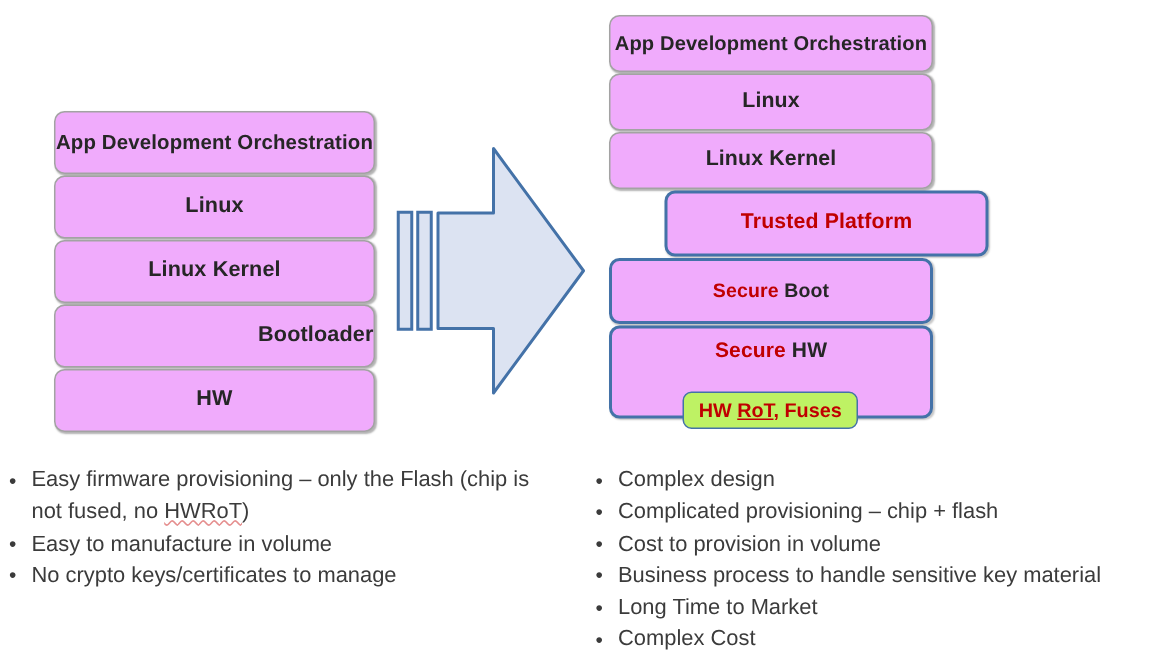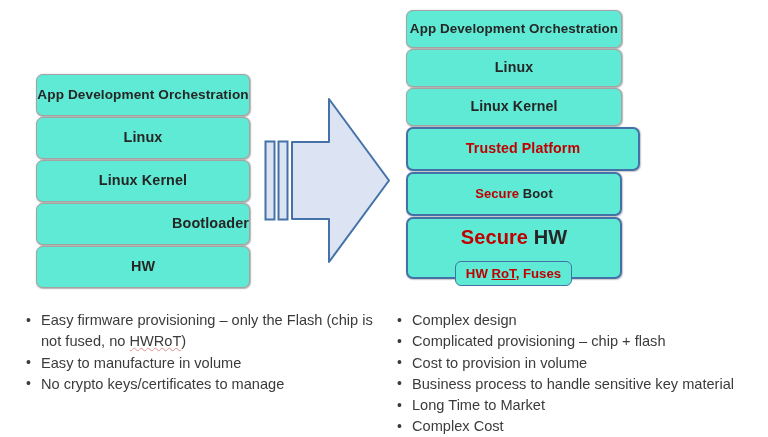--- a/index.html
+++ b/index.html
@@ -25,21 +25,21 @@
   }
 
   
   .stack {
     position: absolute;
   }
   .stack-box {
     position: absolute;
     left: 0;
     box-sizing: border-box;
-    background: #5eead4;
+    background: #f0abfc;
     border: 1px solid #a3a3a3;
     border-radius: 7px;
     display: flex;
     align-items: center;
     justify-content: center;
     text-align: center;
     font-weight: bold;
     color: #262626;
     letter-spacing: 0.1px;
     box-shadow: 0.8px 0.8px 1.2px rgba(0,0,0,0.30);
@@ -57,21 +57,21 @@
   .blk { color: #262626; }
   .u-red {
     text-decoration: underline;
     text-decoration-color: #c00000;
   }
 
   
   .inner-box {
     position: absolute;
     box-sizing: border-box;
-    background: #5eead4;
+    background: #bef264;
     border: 1.6px solid #4472a8;
     border-radius: 6px;
     display: flex;
     align-items: center;
     justify-content: center;
     font-weight: bold;
     color: #c00000;
     white-space: nowrap;
   }
 
@@ -108,21 +108,21 @@
   }
   .sq-underline {
     position: relative;
     text-decoration: underline;
     text-decoration-color: #e58f8f;
     text-decoration-style: wavy;
     text-decoration-thickness: 1px;
   }
 
   #left-bullets {
-    left: 24px;
+    left: 4px;
     top: 310px;
     width: 350px;
     font-size: 14.6px;
     line-height: 1.46;
   }
   #right-bullets {
     left: 395px;
     top: 310px;
     width: 370px;
     font-size: 14.6px;
@@ -175,33 +175,33 @@
     </div>
 
     <div class="stack-box" style="top:39px; width:216px; height:38px; font-size:14.2px;">
       <span class="label">Linux</span>
     </div>
 
     <div class="stack-box" style="top:78px; width:216px; height:38px; font-size:14.2px;">
       <span class="label">Linux Kernel</span>
     </div>
 
-    <div class="stack-box secure" style="top:117px; width:234px; height:44px; font-size:14.2px;">
+    <div class="stack-box secure" style="top:117px; width:216px; height:44px; font-size:14.2px;margin-left:37px;">
       <span class="label">
         <span class="red">Trusted Platform</span>
       </span>
     </div>
 
     <div class="stack-box secure" style="top:162px; width:216px; height:44px; font-size:13px;">
       <span class="label">
         <span class="red">Secure</span><span class="blk"> Boot</span>
       </span>
     </div>
 
-    <div class="stack-box secure" style="top:207px; width:216px; height:62px; font-size:20px; align-items:flex-start; padding-top:7px;">
+    <div class="stack-box secure" style="top:207px; width:216px; height:62px; font-size:14px; align-items:flex-start; padding-top:7px;">
       <span class="label">
         <span class="red">Secure</span><span class="blk"> HW</span>
       </span>
     </div>
 
     <div class="inner-box" style="left:49px; top:251px; width:117px; height:25px; font-size:13.2px;">
       <span><span>HW </span><span class="u-red">RoT</span><span>, Fuses</span></span>
     </div>
   </div>
 

